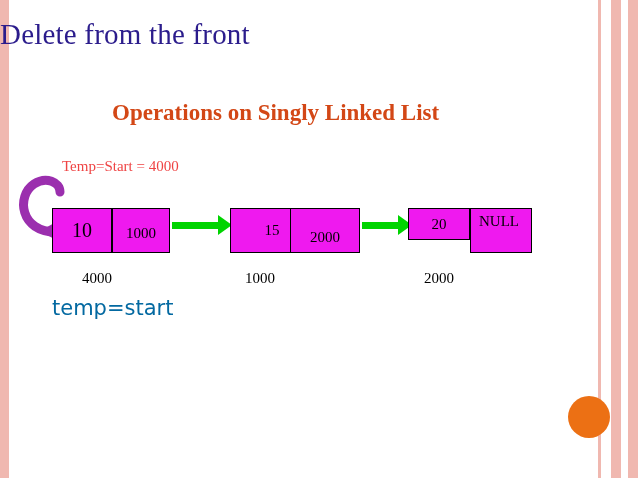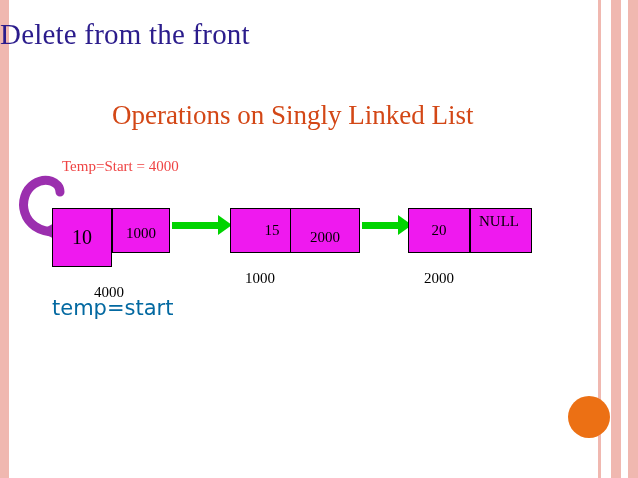--- a/index.html
+++ b/index.html
@@ -33,58 +33,59 @@
   }
   .title{
     position:absolute;left:0;top:18px;width:638px;
     font-size:29px;
     color:#2b1c8c;
     font-family:"Liberation Serif", serif;
     letter-spacing:0.2px;
   }
   .subtitle{
     position:absolute;left:112px;top:100px;
-    font-size:27px;
+    font-size:23px;
     color:#d34716;
     font-family:"Liberation Serif", serif;
+    font-weight:bold;
   }
   .temp-label{
     position:absolute;left:62px;top:158px;
     font-size:15px;
     color:#ef4444;
     font-family:"Liberation Serif", serif;
   }
   
   .node{
     position:absolute;
     box-sizing:border-box;
     border:1.5px solid #000000;
     background:#ef19ef;
     display:flex;
     align-items:center;
     justify-content:center;
     color:#000000;
   }
-  .n1-data{left:52px;top:208px;width:60px;height:59px;font-size:20px;}
+  .n1-data{left:52px;top:208px;width:60px;height:45px;font-size:20px;}
   .n1-next{left:112px;top:208px;width:58px;height:45px;font-size:15px;}
   .n2-data{left:230px;top:208px;width:84px;height:45px;font-size:15px;}
   .n2-next{left:290px;top:208px;width:70px;height:45px;font-size:15px;}
-  .n3-data{left:408px;top:208px;width:62px;height:45px;font-size:15px;}
+  .n3-data{left:408px;top:208px;width:62px;height:32px;font-size:15px;}
   .n3-next{left:470px;top:208px;width:62px;height:45px;font-size:15px;
     align-items:flex-start;justify-content:flex-start;padding:4px 12px 0 8px;line-height:17px;}
   .n2-next-txt{position:relative;top:7px;}
   .n1-next-txt{position:relative;top:3px;}
   
   .addr{
     position:absolute;
     font-size:15px;
     color:#000000;
     font-family:"Liberation Serif", serif;
   }
-  .addr1{left:82px;top:284px;margin-left:12px;}
+  .addr1{left:82px;top:270px;}
   .addr2{left:245px;top:270px;}
   .addr3{left:424px;top:270px;}
   
   .garrow{position:absolute;height:7px;background:#00d400;}
   .ga1{left:172px;top:222px;width:48px;}
   .ga2{left:362px;top:222px;width:38px;}
   .gahead{
     position:absolute;width:0;height:0;
     border-top:10px solid transparent;
     border-bottom:10px solid transparent;

